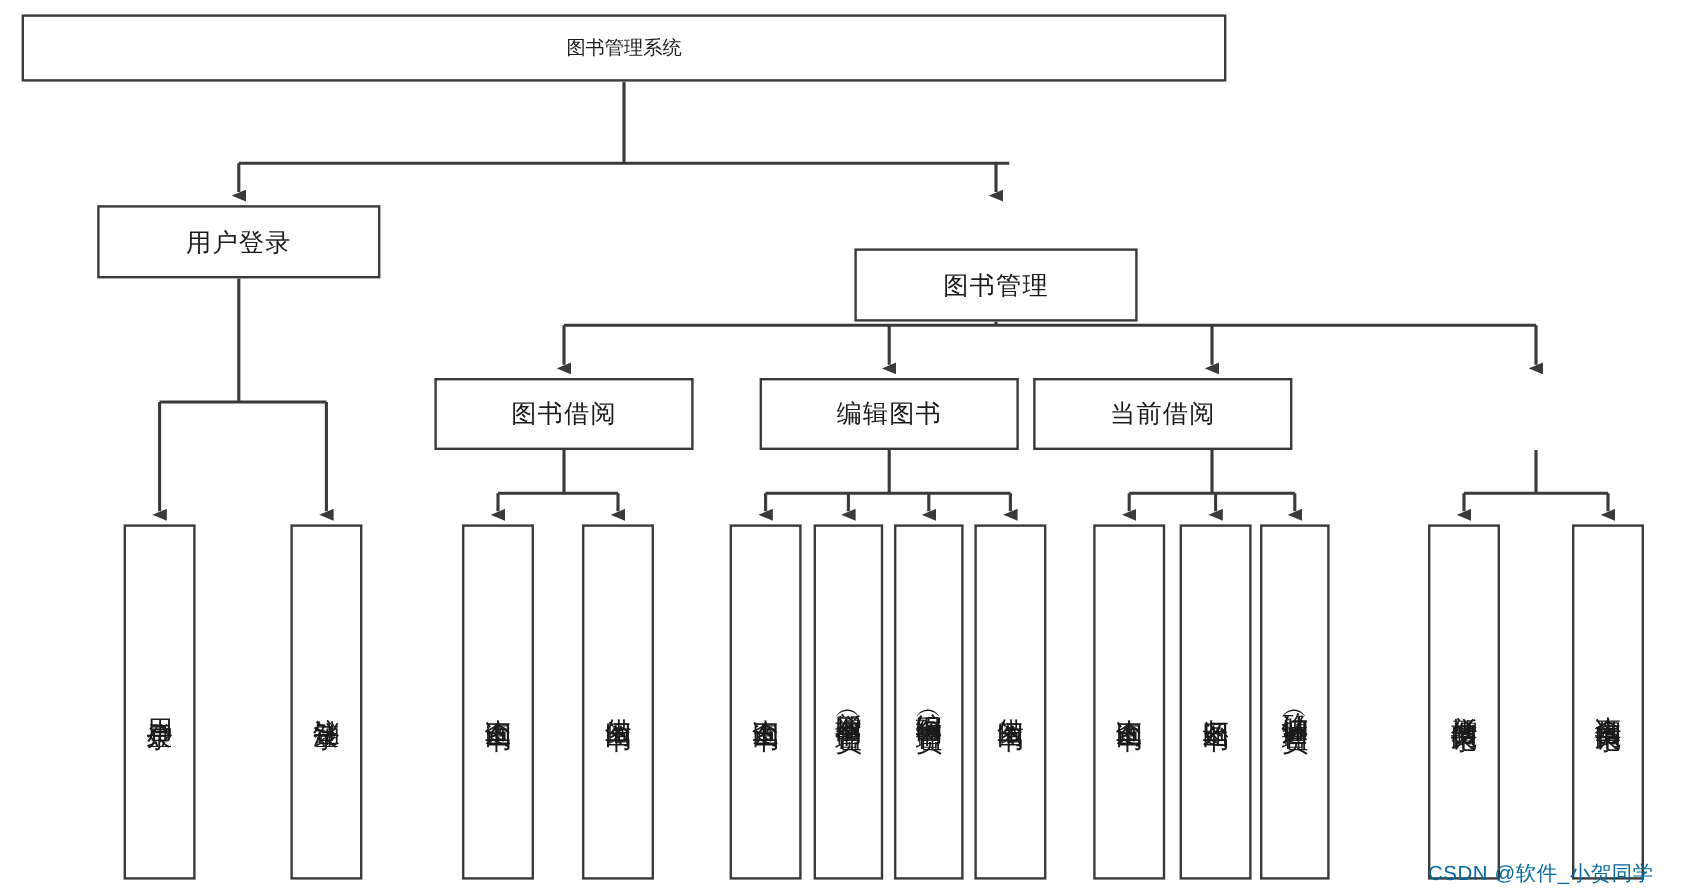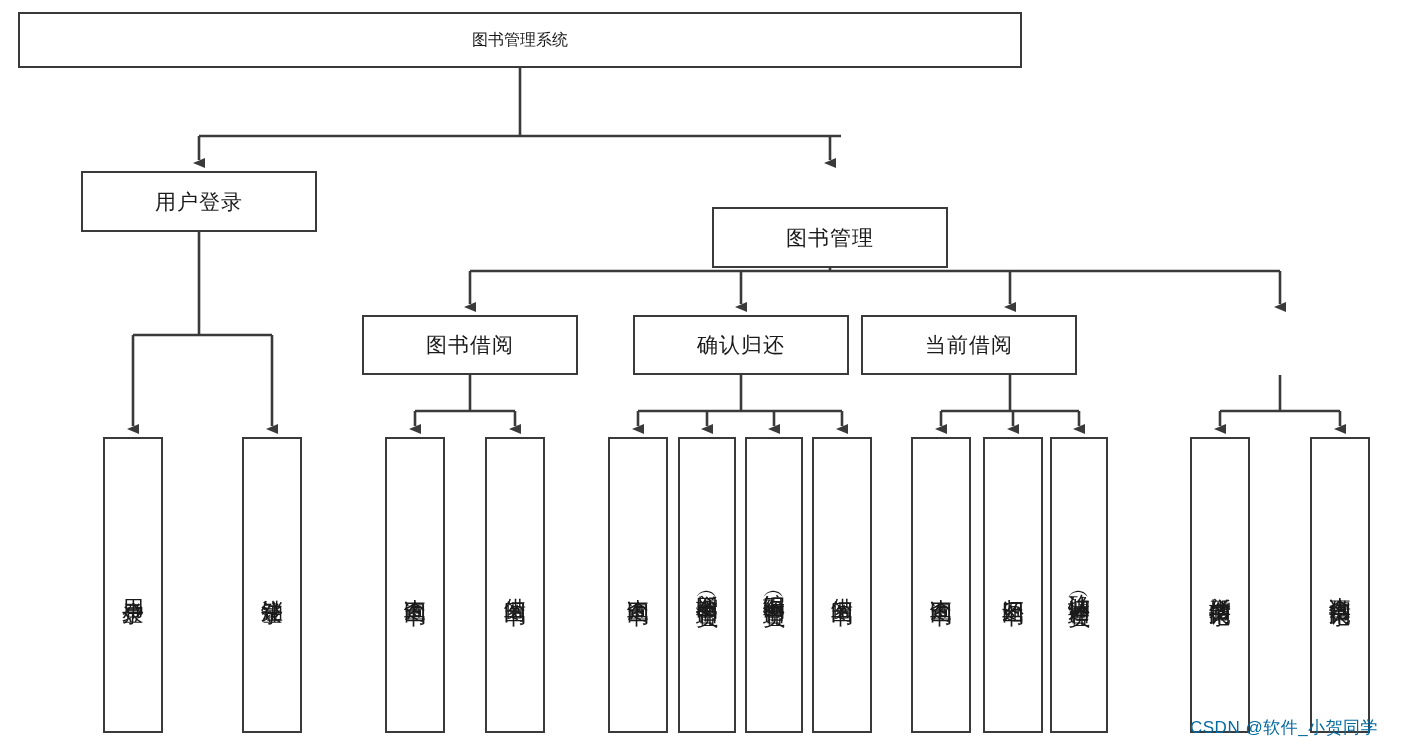--- a/index.html
+++ b/index.html
@@ -126,21 +126,21 @@
     <span>用户登录</span>
   </div>
   <div class="node h" style="left: 712px; top: 171px; width: 236px; height: 61px; margin-top: 36px;">
     <span>图书管理</span>
   </div>
 
   <div class="node h" style="left: 362px; top: 315px; width: 216px; height: 60px;">
     <span>图书借阅</span>
   </div>
   <div class="node h" style="left: 633px; top: 315px; width: 216px; height: 60px;">
-    <span>确认归还</span>
+    <span>编辑图书</span>
   </div>
   <div class="node h" style="left: 861px; top: 315px; width: 216px; height: 60px;">
     <span>当前借阅</span>
   </div>
 
   <div class="node leaf" style="left: 103px; top: 437px; width: 60px; height: 296px;">
     <span class="vtext">用户登录</span>
   </div>
   <div class="node leaf" style="left: 242px; top: 437px; width: 60px; height: 296px;">
     <span class="vtext">注销登录</span>

